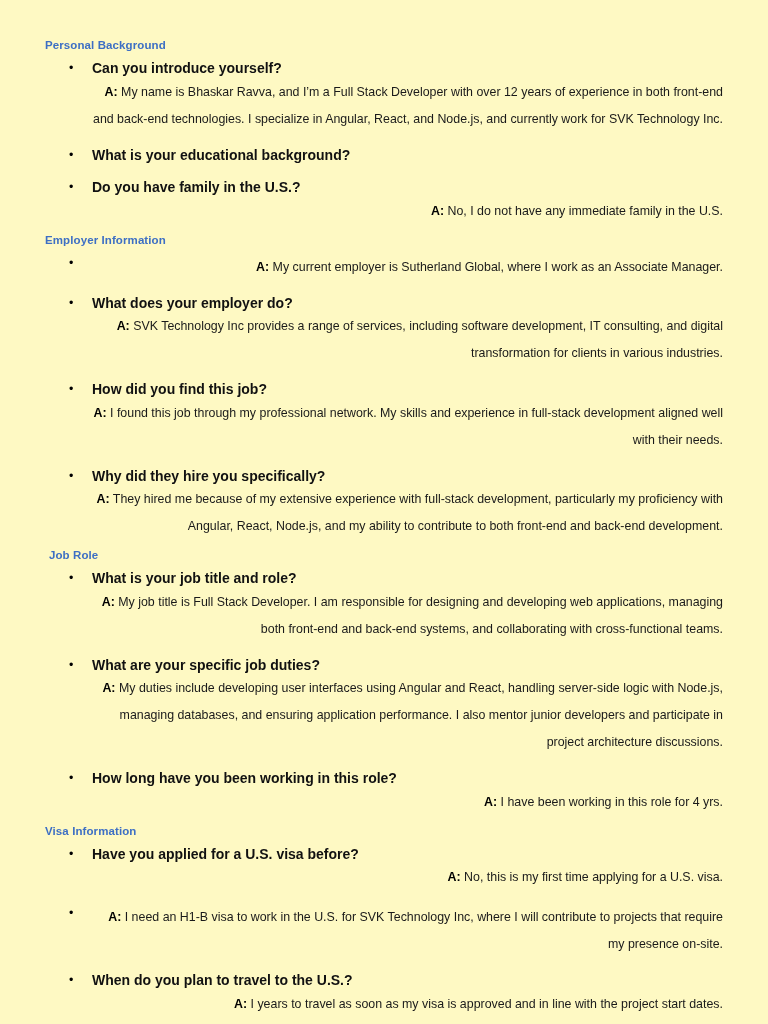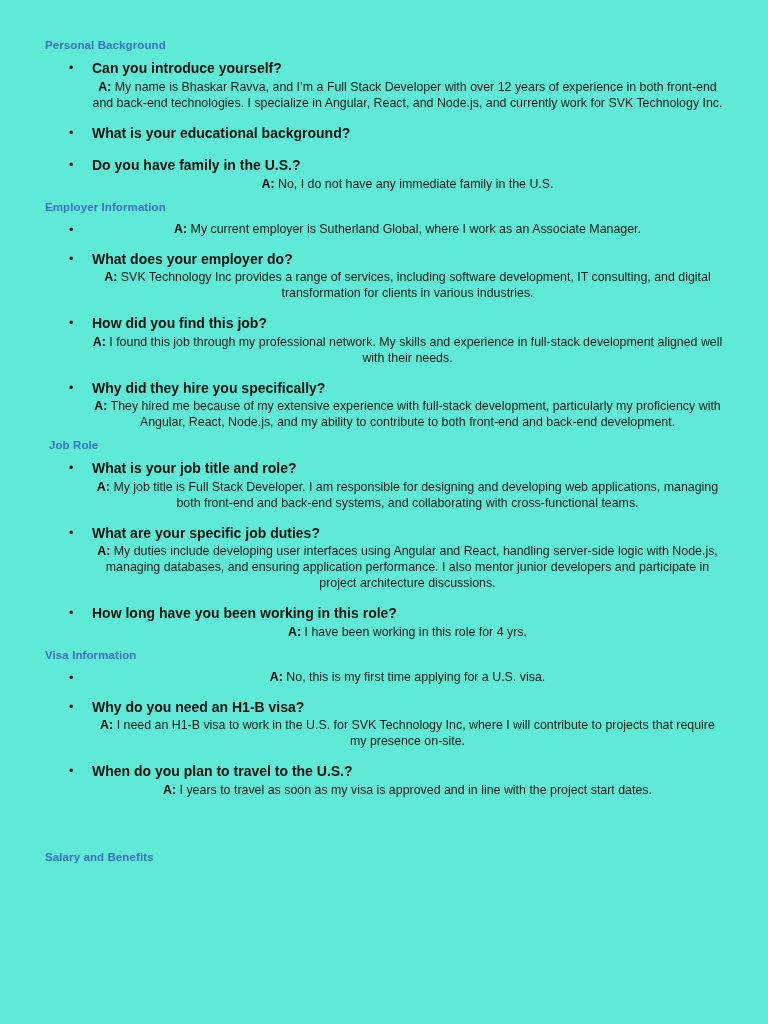--- a/index.html
+++ b/index.html
@@ -14,21 +14,21 @@
     font-family: "Liberation Sans", "DejaVu Sans", sans-serif;
     color: #000000;
     -webkit-font-smoothing: antialiased;
   }
   .page {
     position: relative;
     width: 768px;
     height: 1024px;
     box-sizing: border-box;
     padding: 38px 45px 0 45px;
-    background: #5eead4;
+    background: #fef9c3;
     overflow: hidden;
   }
   .section {
     margin: 0;
   }
   .section-heading {
     font-size: 11.5px;
     font-weight: bold;
     color: #3d6fc4;
     letter-spacing: 0.1px;
@@ -66,24 +66,24 @@
   .question {
     font-size: 14px;
     font-weight: bold;
     line-height: 19.5px;
     color: #111111;
     margin: 0;
   }
   .answer {
     font-size: 12.4px;
     font-weight: normal;
-    line-height: 16px;
+    line-height: 27px;
     color: #1a1a1a;
     margin: 0;
-    text-align: center;
+    text-align: right;
     max-width: 632px;
   }
   .answer .a-label {
     font-weight: bold;
     color: #000000;
   }
   .trailing-gap {
     height: 44px;
   }
 </style>
@@ -153,25 +153,25 @@
             <p class="question">How long have you been working in this role?</p>
             <p class="answer"><span class="a-label">A:</span> <span class="a-body">I have been working in this role for 4 yrs.</span></p>
           </li>
         </ul>
       </div>
       <div class="section">
         <div class="section-heading">Visa Information</div>
         <ul class="qa-list">
           <li class="qa-item">
             <span class="bullet">•</span>
+            <p class="question">Have you applied for a U.S. visa before?</p>
             <p class="answer"><span class="a-label">A:</span> <span class="a-body">No, this is my first time applying for a U.S. visa.</span></p>
           </li>
           <li class="qa-item">
             <span class="bullet">•</span>
-            <p class="question">Why do you need an H1-B visa?</p>
             <p class="answer"><span class="a-label">A:</span> <span class="a-body">I need an H1-B visa to work in the U.S. for SVK Technology Inc, where I will contribute to projects that require my presence on-site.</span></p>
           </li>
           <li class="qa-item">
             <span class="bullet">•</span>
             <p class="question">When do you plan to travel to the U.S.?</p>
             <p class="answer"><span class="a-label">A:</span> <span class="a-body">I years to travel as soon as my visa is approved and in line with the project start dates.</span></p>
           </li>
         </ul>
       </div>
       <div class="section">

